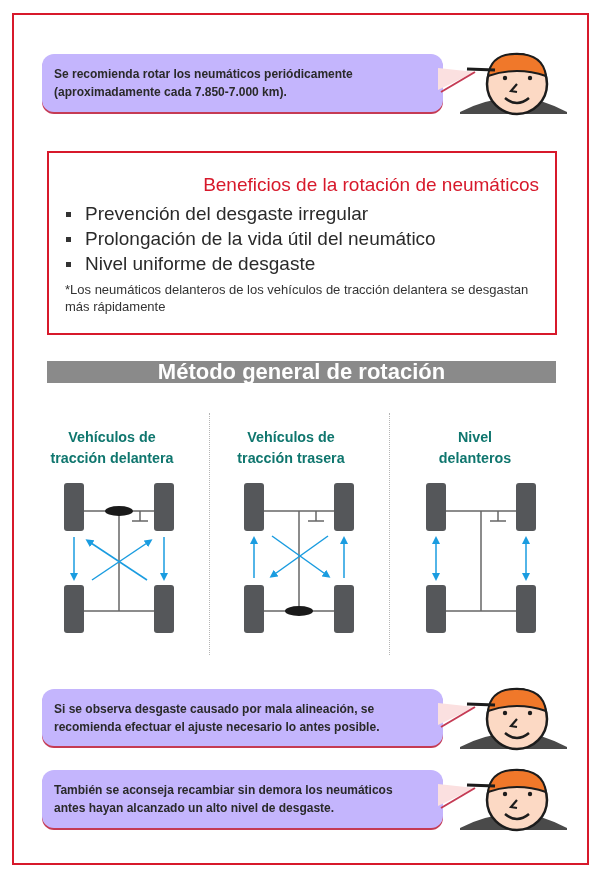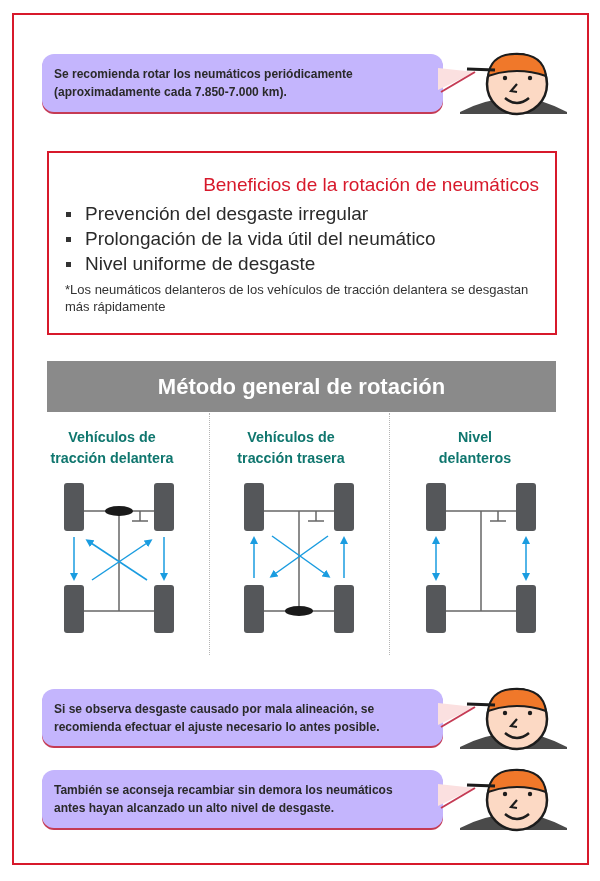--- a/index.html
+++ b/index.html
@@ -15,21 +15,21 @@
   .tail { position:absolute; }
   .face { position:absolute; width:120px; height:90px; }
   .benefits { position:absolute; left:47px; top:151px; width:510px; height:184px;
               border:2px solid #d7192b; box-sizing:border-box; padding:20px 16px 0 16px; }
   .benefits h2 { margin:0 0 4px 0; font-weight:normal; color:#d7192b; font-size:19px; line-height:24px;text-align:right; }
   .benefits ul { list-style:none; margin:0; padding:0; }
   .benefits li { font-size:19px; line-height:25px; color:#2a2a2a; position:relative; padding-left:20px; }
   .benefits li::before { content:""; position:absolute; left:1px; top:11px; width:5px; height:5px; background:#333; }
   .benefits .note { font-size:13px; line-height:17px; color:#333; margin-top:5px; }
   .benefits .note .l2 { padding-left:6px; }
-  .method-bar { position:absolute; left:47px; top:361px; width:509px; height:51px;
+  .method-bar { position:absolute; left:47px; top:361px; width:509px; height:22px;
                 background:#8a8a8a; color:#ffffff; font-weight:bold; font-size:22px;
                 display:flex; align-items:center; justify-content:center; }
   .col-title { position:absolute; top:427px; width:160px; text-align:center;
                font-weight:bold; font-size:14.3px; line-height:21px; color:#0f766e; }
   .sep { position:absolute; top:413px; height:242px; width:0; border-left:1px dotted #b5b5b5; }
   .diagram { position:absolute; top:478px; }
 </style>
 </head>
 <body>
 

